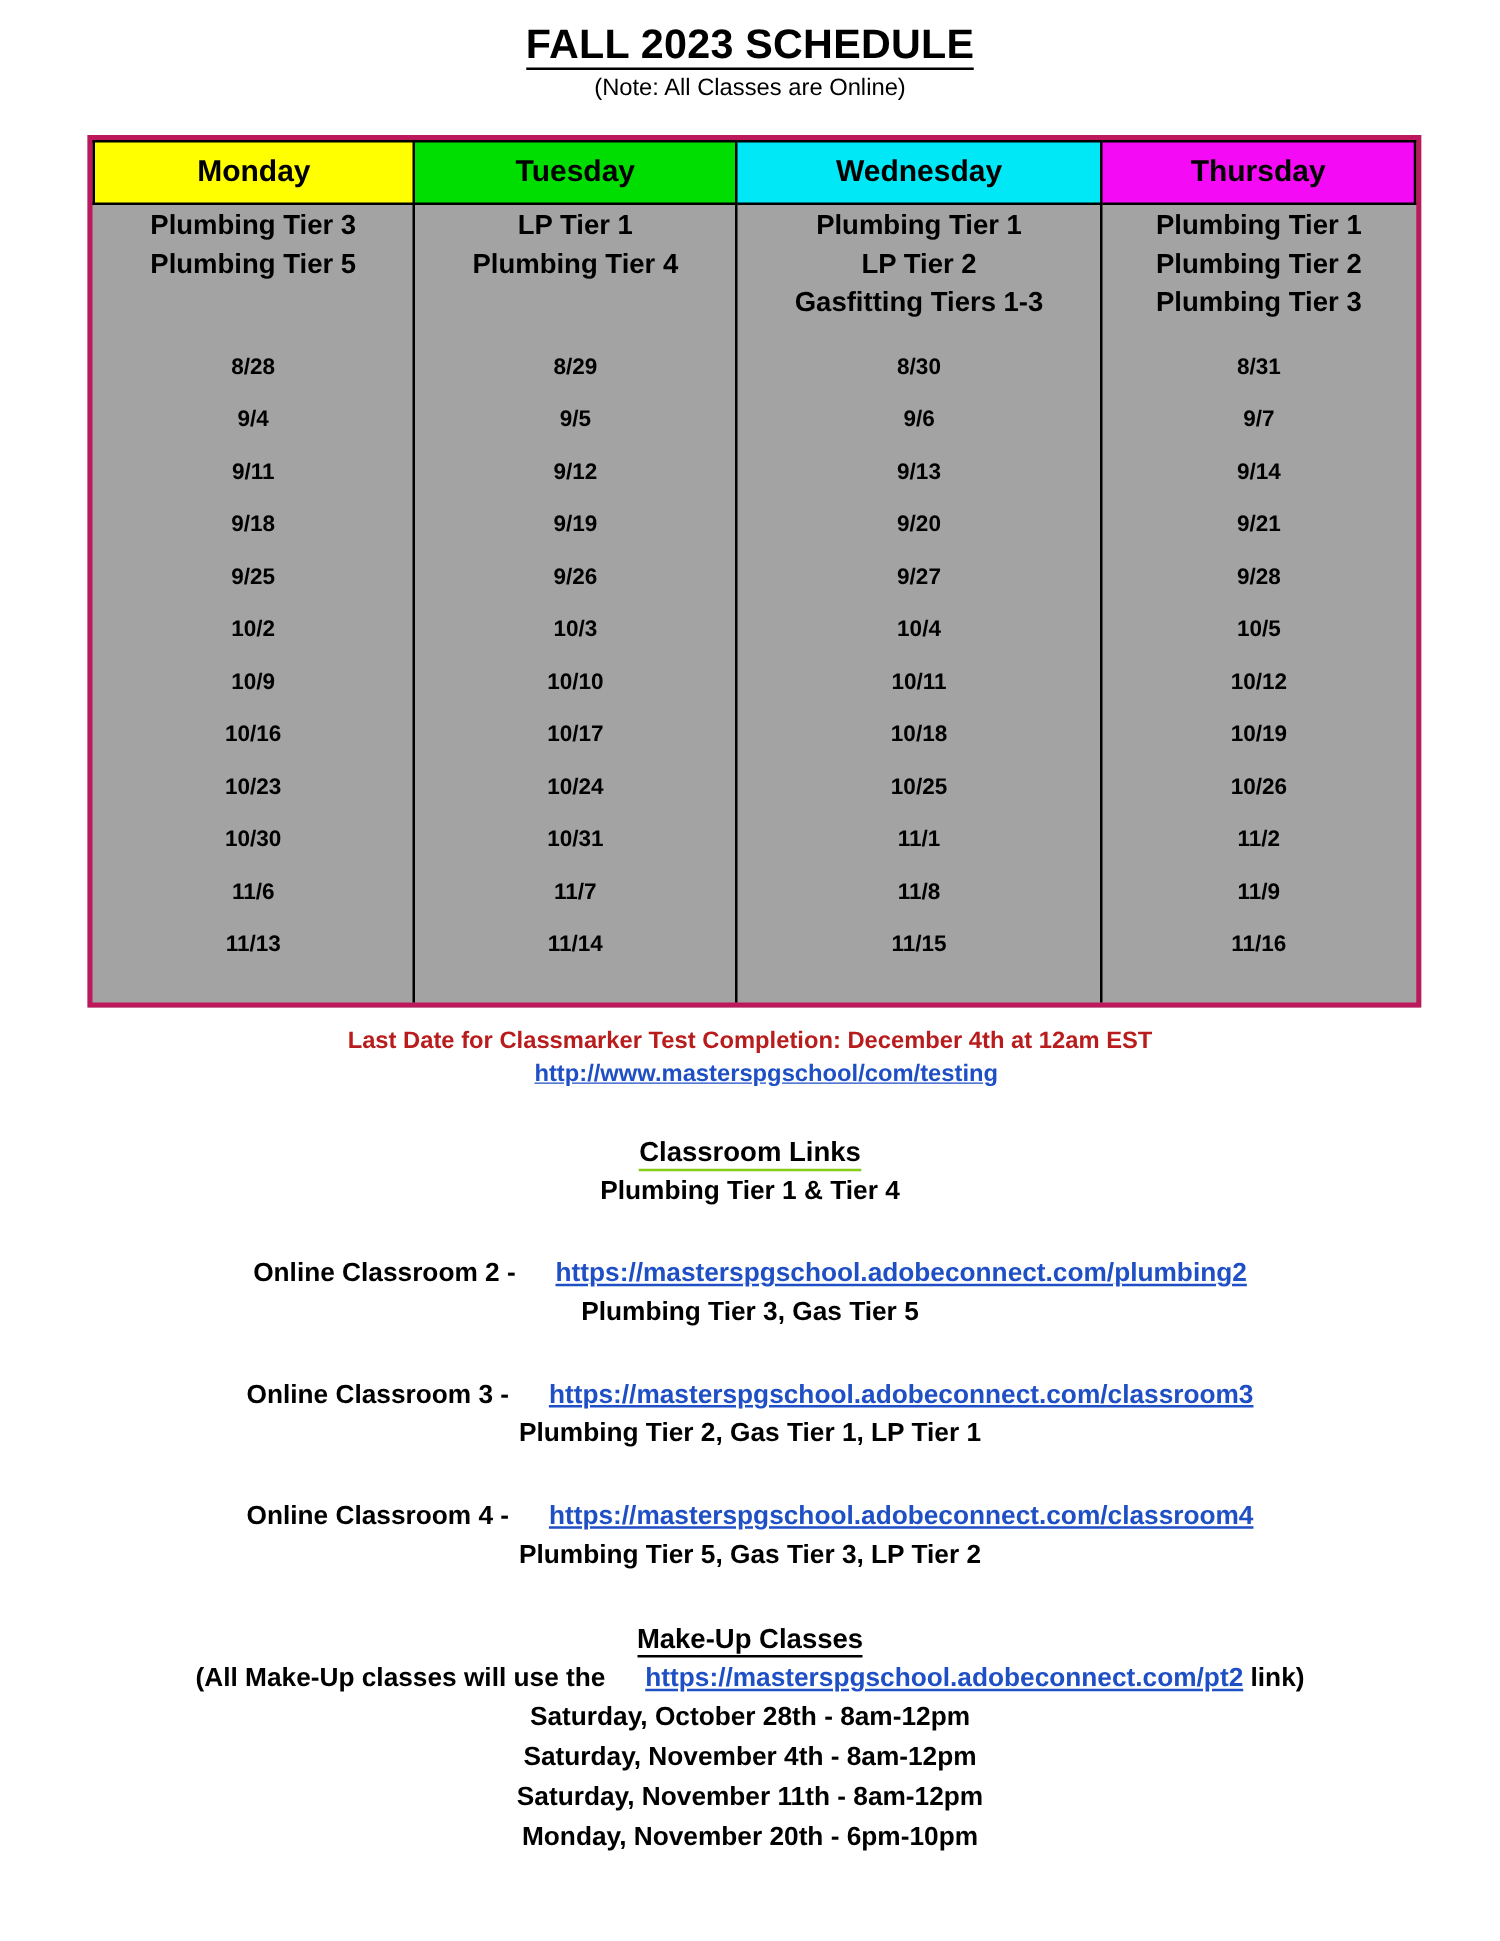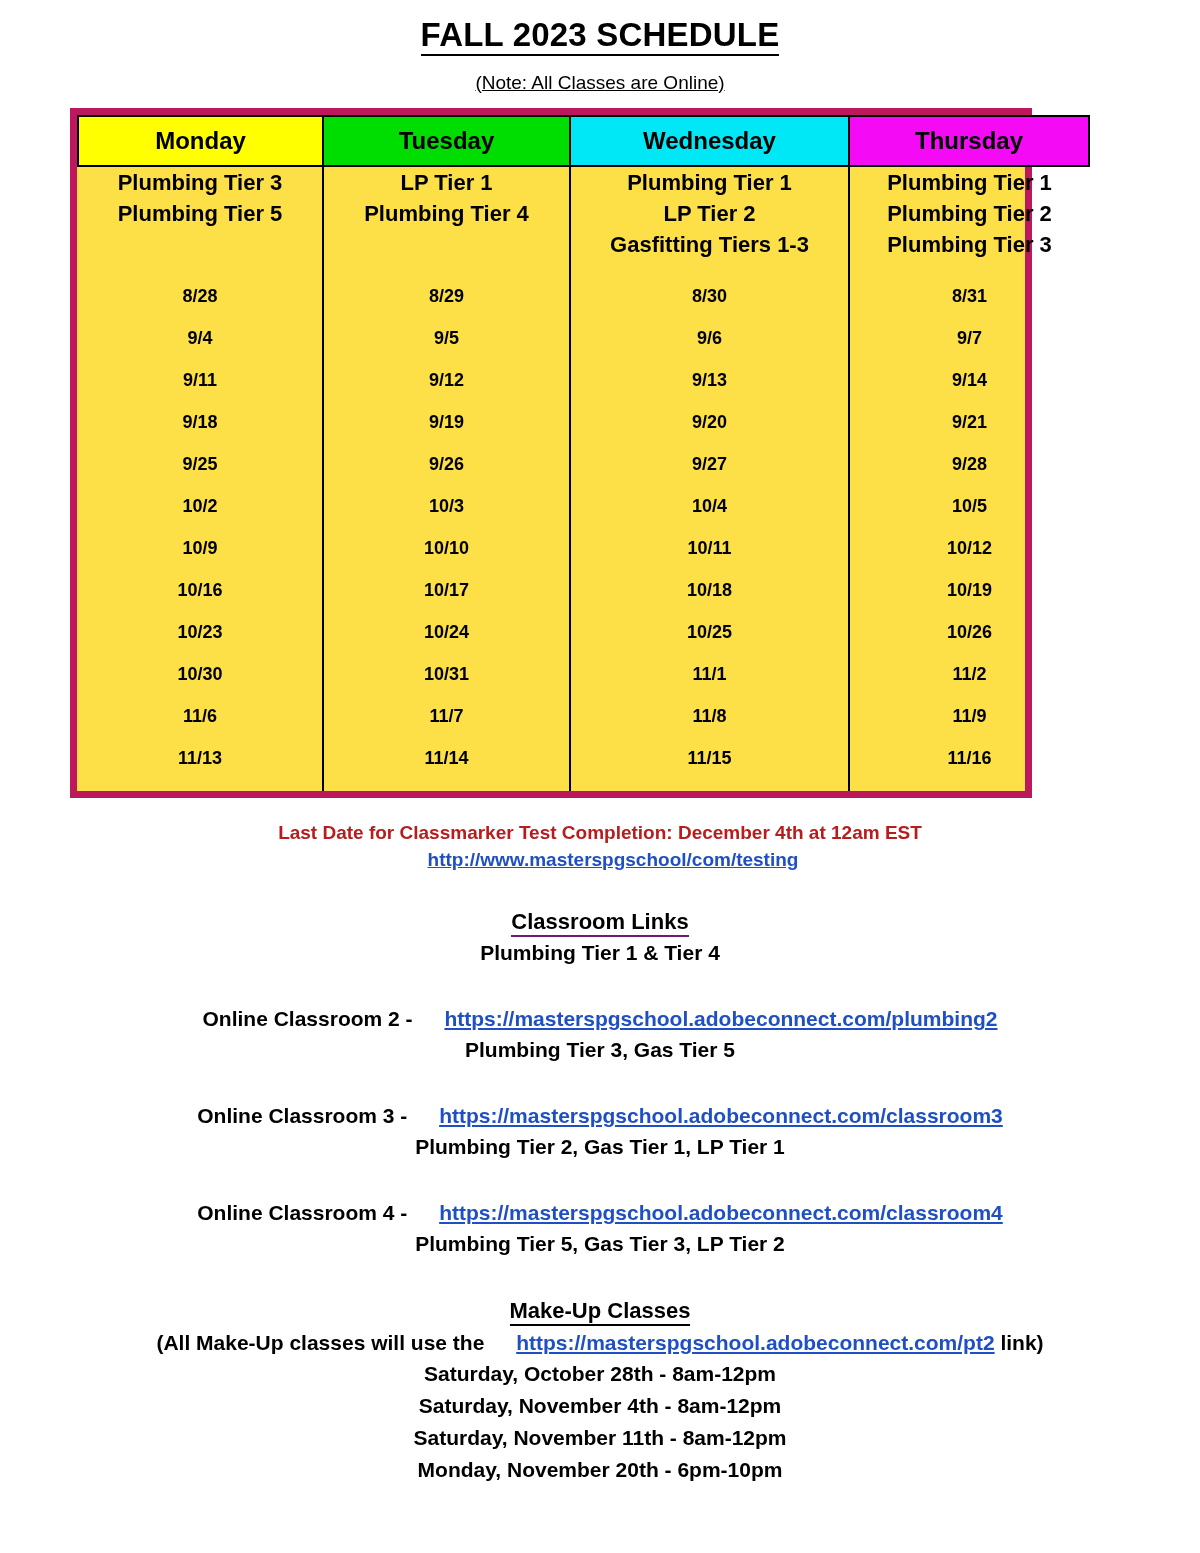--- a/index.html
+++ b/index.html
@@ -30,34 +30,33 @@
     line-height: 1.05;
   }
   .title span {
     border-bottom: 2px solid #000;
     padding-bottom: 1px;
   }
   .subtitle {
     text-align: center;
     font-size: 19px;
     font-weight: normal;
-    margin-top: 20px;
+    margin-top: 8px;
     line-height: 1.1;
-    text-decoration: underline;
   }
 
   
   .table-wrap {
     position: absolute;
     left: 70px;
     top: 90px;
-    width: 962px;
-    border: 7px solid #be185d;
+    width: 1067px;
+    border: 4px solid #be185d;
     box-sizing: border-box;
-    background: #fde047;
+    background: #a3a3a3;
   }
   table.sched {
     border-collapse: collapse;
     width: 100%;
     table-layout: fixed;
   }
   table.sched col.c0 { width: 245px; }
   table.sched col.c1 { width: 247px; }
   table.sched col.c2 { width: 279px; }
   table.sched col.c3 { width: 240px; }
@@ -95,21 +94,21 @@
     padding-top: 0;
     min-height: 108px;
     box-sizing: border-box;
   }
   .classes div { white-space: nowrap; }
 
   .dates {
     font-size: 18px;
     font-weight: bold;
     line-height: 1.0;
-    padding-bottom: 12px;
+    padding-bottom: 26px;
   }
   .dates div {
     height: 42px;
     line-height: 42px;
   }
 
   
   .notice {
     position: absolute;
     left: 0;
@@ -144,21 +143,21 @@
     text-align: center;
     font-size: 21px;
     font-weight: bold;
   }
   .section-head {
     font-size: 22px;
     font-weight: bold;
     line-height: 1.45;
   }
   .section-head span {
-    border-bottom: 2px solid #701a75;
+    border-bottom: 2px solid #84cc16;
     padding-bottom: 1px;
   }
   .room-line {
     font-size: 21px;
     font-weight: bold;
     line-height: 1.45;
     white-space: nowrap;
   }
   .room-sub {
     font-size: 21px;

